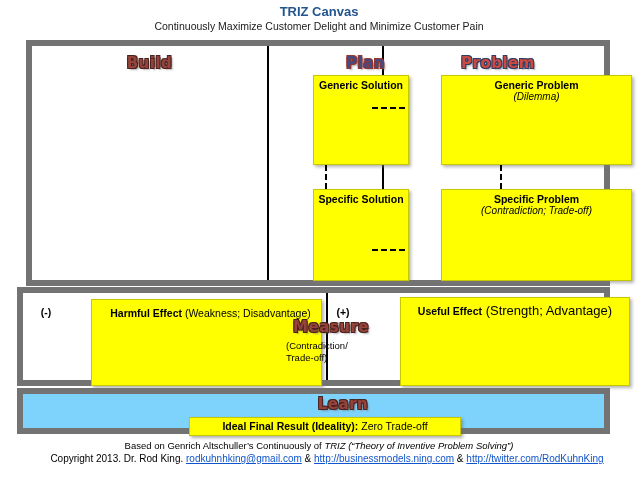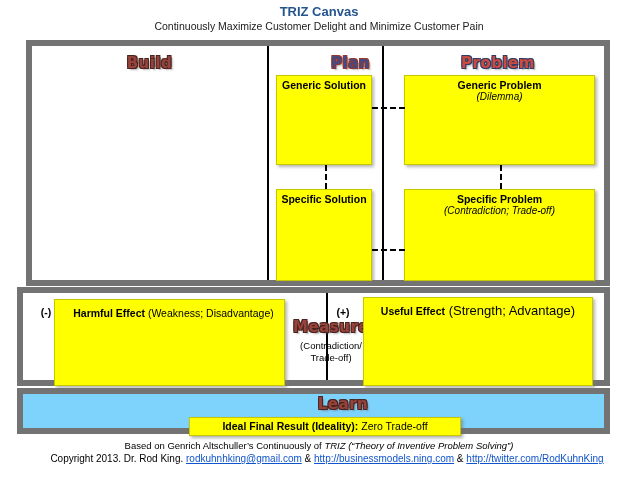--- a/index.html
+++ b/index.html
@@ -23,29 +23,29 @@
 
   .panel { position:absolute; background:#fff; border:6px solid #737373; box-sizing:border-box; }
   #upper-panel  { left:26px;  top:40px;  width:584px; height:246px; }
   #measure-panel{ left:17px;  top:287px; width:593px; height:99px;  }
   #learn-panel  { left:17px;  top:388px; width:593px; height:46px;  background:#7dd3fc; }
 
   .vline { position:absolute; top:0; bottom:0; width:2px; background:#000; }
 
   .ybox { position:absolute; background:#ffff00; border:1px solid #c7c700;
           box-shadow:2px 2px 3px rgba(120,120,120,.55); box-sizing:border-box;
-          text-align:center; padding-top:3px; }
+          text-align:center; padding-top:3px;margin-left:37px; }
   .ybox .bt { font-weight:bold; font-size:10.5px; line-height:12px; }
   .ybox .bs { font-style:italic; font-size:10px; line-height:12px; }
 
   .dash-h { position:absolute; height:0; border-top:2px dashed #000; }
   .dash-v { position:absolute; width:0; border-left:2px dashed #000; }
 
   .pm-label { position:absolute; width:30px; text-align:center; font-weight:bold; font-size:10.5px; }
-  .measure-note { position:absolute; left:253px; width:110px; text-align:center;
+  .measure-note { position:absolute; left:263px; width:110px; 
                   font-size:9.5px; line-height:11.5px; }
 
   .ifr-bar { position:absolute; left:166px; top:23px; width:272px; height:19px;
              background:#ffff00; border:1px solid #c7c700; box-shadow:2px 2px 3px rgba(110,110,110,.55);
              box-sizing:border-box; text-align:center; font-size:10.5px; line-height:16px; }
   .ifr-bar .bt { font-weight:bold; }
 
   .footer-line1 { position:absolute; top:440px; left:0; width:638px; text-align:center; font-size:9.5px; }
   .footer-line2 { position:absolute; top:453px; left:8px; width:638px; text-align:center; font-size:10px; }
   .it { font-style:italic; }
@@ -57,21 +57,21 @@
 <div id="root">
 
   <div class="page-title">TRIZ Canvas</div>
   <div class="page-subtitle">Continuously Maximize Customer Delight and Minimize Customer Pain</div>
 
   <div id="upper-panel" class="panel">
     <div class="vline" style="left:235px;"></div>
     <div class="vline" style="left:350px;"></div>
 
     <div class="wa wa-maroon" style="left:0; width:235px; top:8px;">Build</div>
-    <div class="wa wa-plan" style="left:235px; width:115px; top:8px;padding-left:26px;">Plan</div>
+    <div class="wa wa-plan" style="left:250px; width:115px; top:8px;padding-left:26px;">Plan</div>
     <div class="wa wa-problem" style="left:350px; width:232px; top:8px;">Problem</div>
 
     <div class="ybox" style="left:244px; top:29px; width:96px; height:90px;">
       <div class="bt">Generic Solution</div>
     </div>
 
     <div class="ybox" style="left:372px; top:29px; width:191px; height:90px;">
       <div class="bt">Generic Problem</div>
       <div class="bs">(Dilemma)</div>
     </div>

